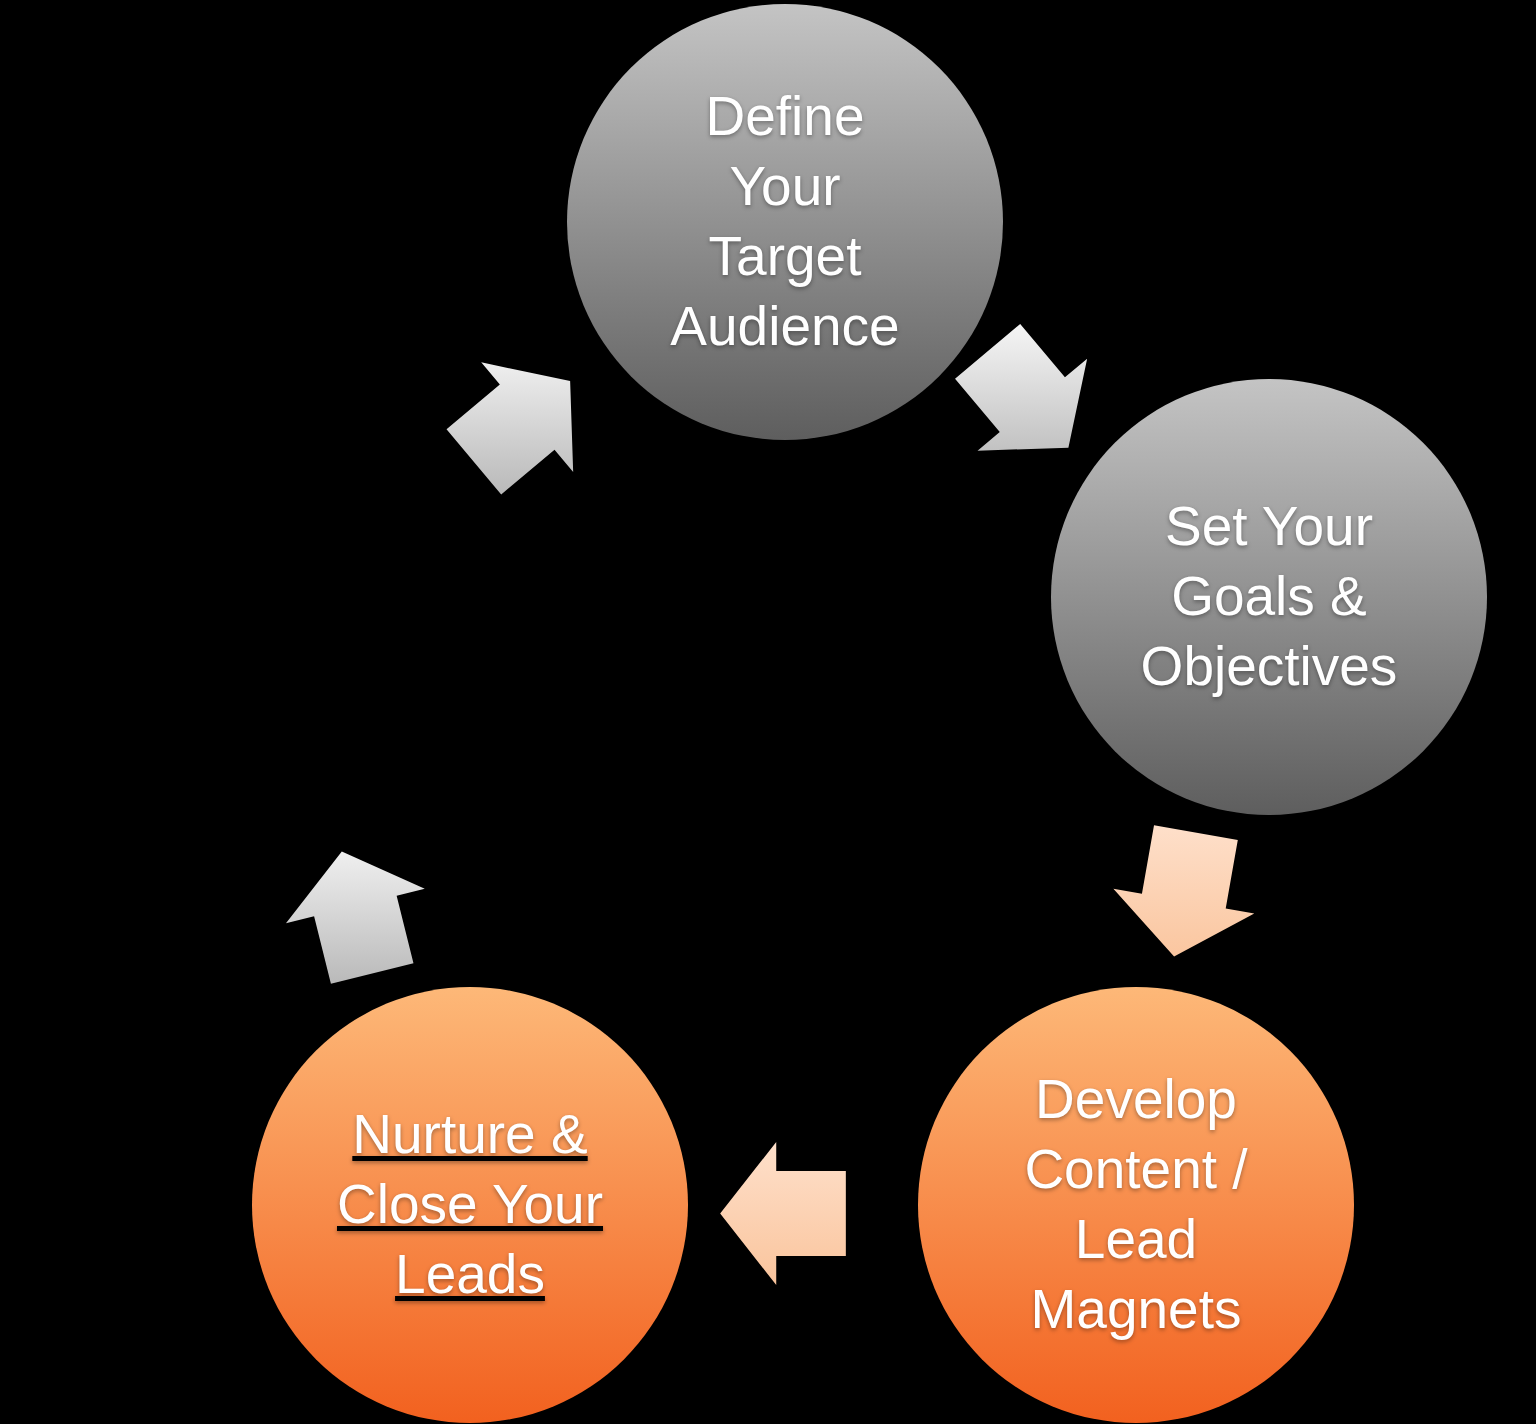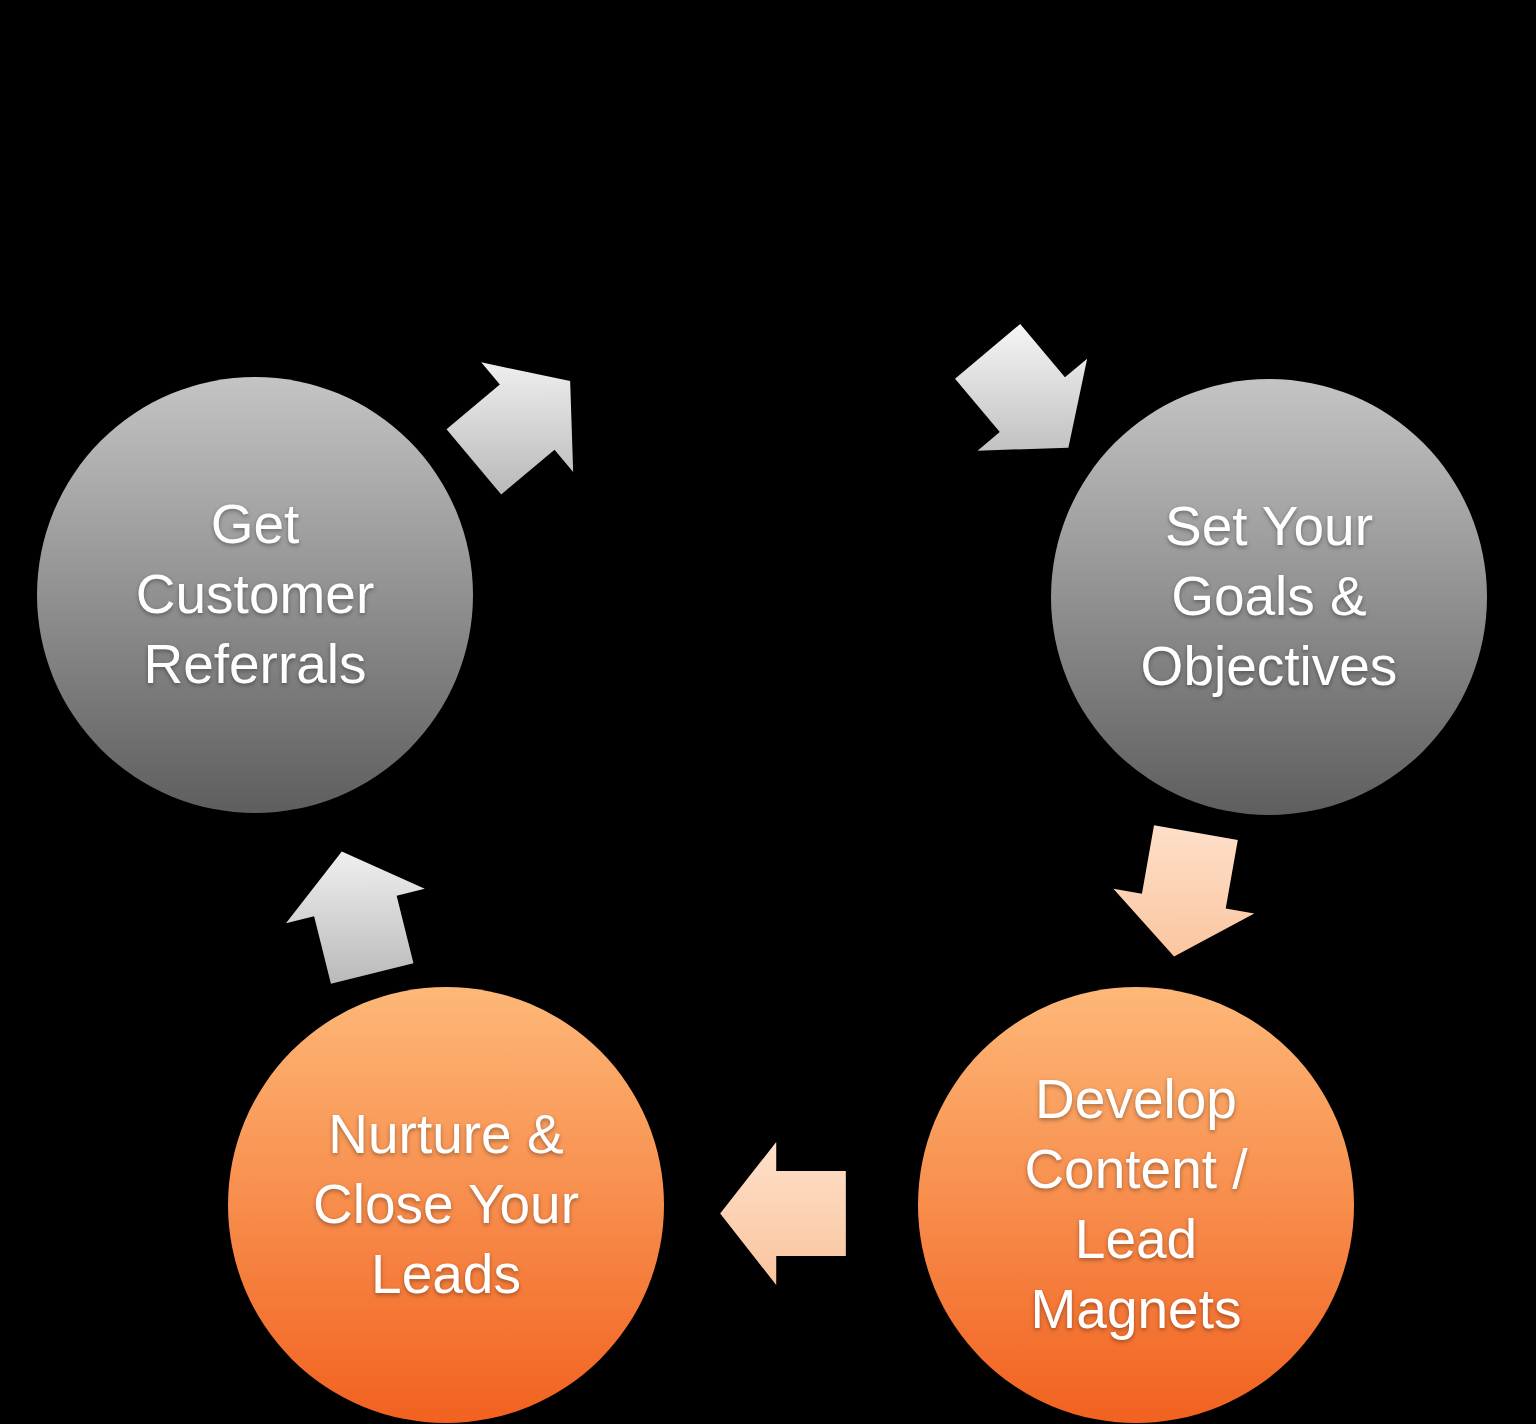--- a/index.html
+++ b/index.html
@@ -40,21 +40,21 @@
   }
   .arrow {
     position: absolute;
     width: 126px;
     height: 145px;
     overflow: visible;
   }
   #node-top          { left: 567px; top: 4px; }
   #node-left         { left: 37px;  top: 377px; }
   #node-right        { left: 1051px;top: 379px; }
-  #node-bottom-left  { left: 228px; top: 987px; }
+  #node-bottom-left  { left: 252px; top: 987px; text-decoration: underline; }
   #node-bottom-right { left: 918px; top: 987px; }
 
   #arrow-1 { left: 459px;  top: 349px;  transform: rotate(-40deg); }
   #arrow-2 { left: 965px;  top: 327px;  transform: rotate(50deg); }
   #arrow-3 { left: 1122px; top: 822px;  transform: rotate(100deg); }
   #arrow-4 { left: 720px;  top: 1141px; transform: rotate(180deg); }
   #arrow-5 { left: 294px;  top: 840px;  transform: rotate(-104deg); }
 </style>
 </head>
 <body>
@@ -79,45 +79,46 @@
         <stop offset="0" stop-color="#FEE0CB"></stop>
           <stop offset="1" stop-color="#FAC49C"></stop>
       </linearGradient>
       <linearGradient id="silver-g5" gradientUnits="userSpaceOnUse" x1="138" y1="93" x2="-8" y2="57">
         <stop offset="0" stop-color="#F4F4F4"></stop>
           <stop offset="1" stop-color="#B9B9B9"></stop>
       </linearGradient>
     </defs>
   </svg>
 
+  <div id="node-top" class="node gray">
+    <span class="node-label">Define
+Your
+Target
+Audience</span>
+  </div>
 
   <div id="node-right" class="node gray">
     <span class="node-label">Set Your
 Goals &amp;
 Objectives</span>
   </div>
 
   <div id="node-bottom-right" class="node orange">
     <span class="node-label">Develop
 Content /
 Lead
 Magnets</span>
   </div>
 
   <div id="node-bottom-left" class="node orange">
     <span class="node-label">Nurture &amp;
 Close Your
 Leads</span>
   </div>
 
-  <div id="node-left" class="node gray">
-    <span class="node-label">Get
-Customer
-Referrals</span>
-  </div>
 
   <svg id="arrow-1" class="arrow" viewBox="0 0 130 150">
     <polygon points="0,31 72,31 72,1 130,75 72,149 72,119 0,119" fill="url(#silver-g1)"></polygon>
   </svg>
 
   <svg id="arrow-2" class="arrow" viewBox="0 0 130 150">
     <polygon points="0,31 72,31 72,1 130,75 72,149 72,119 0,119" fill="url(#silver-g2)"></polygon>
   </svg>
 
   <svg id="arrow-3" class="arrow" viewBox="0 0 130 150">

